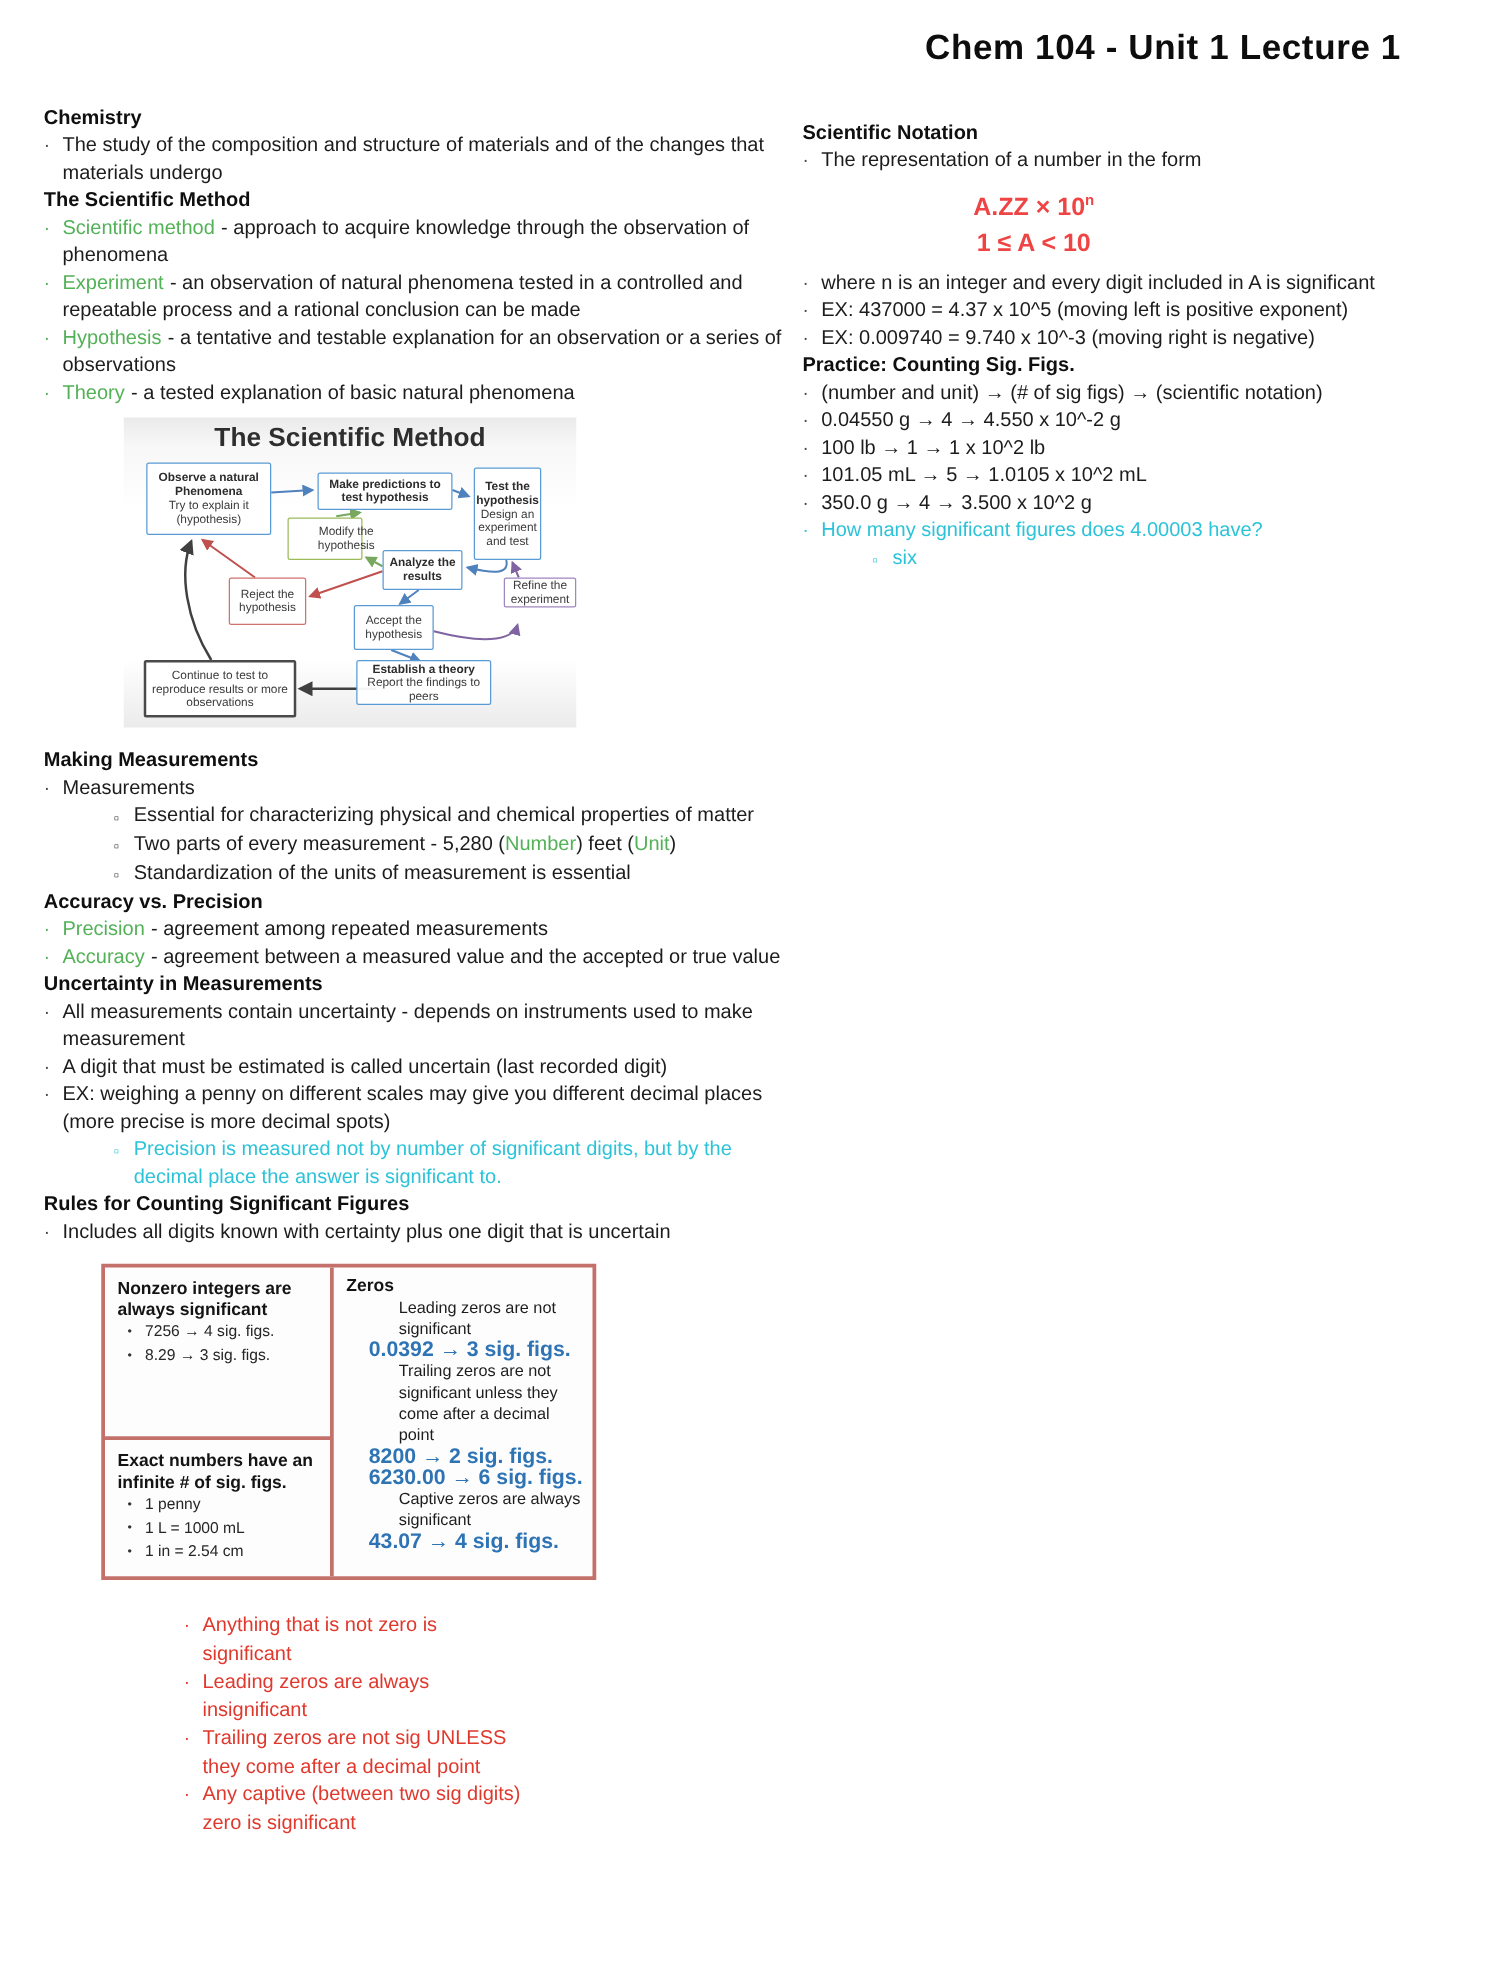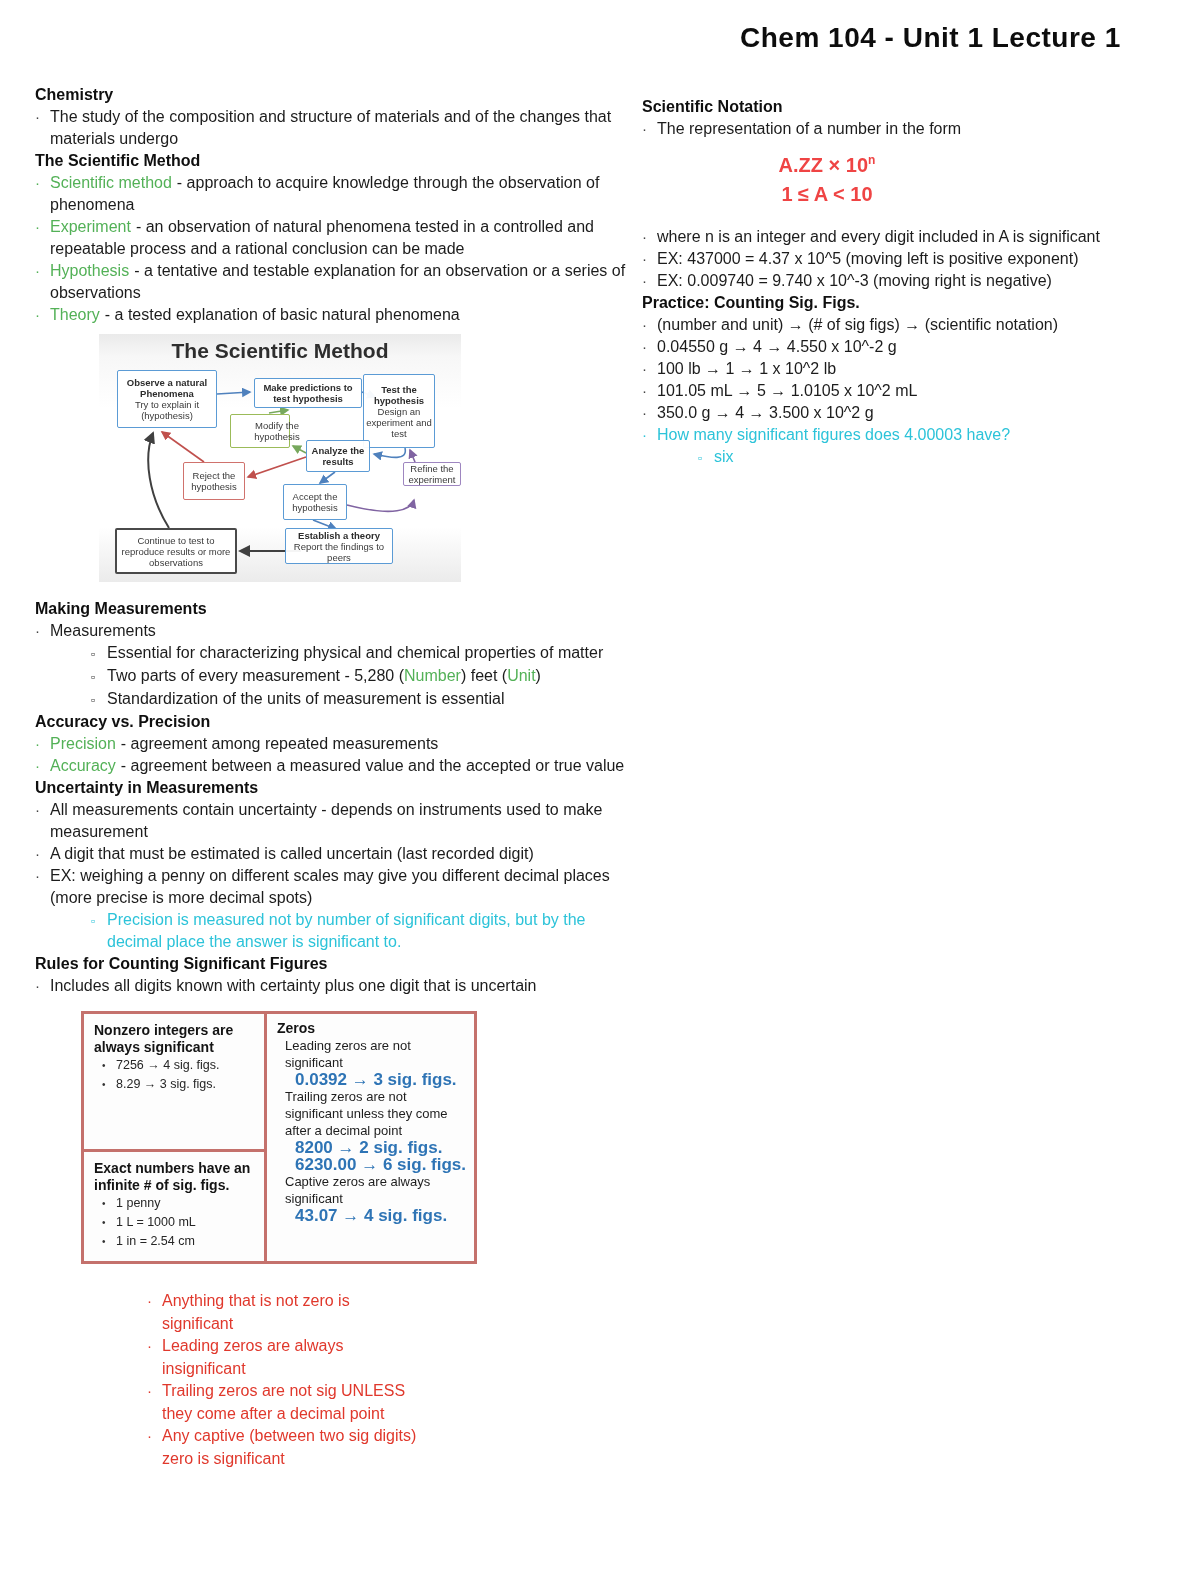--- a/index.html
+++ b/index.html
@@ -50,21 +50,21 @@
   
   .sigtable { display:flex; width:396px; margin:14px 0 0 46px; box-sizing:border-box;
     border:3px solid #c4716c; background:#fdfdfd; }
   .st-left { width:180px; flex:none; border-right:3px solid #c4716c; display:flex; flex-direction:column; }
   .st-cellA { border-bottom:3px solid #c4716c; padding:8px 6px 10px 10px; height:138px; box-sizing:border-box; }
   .st-cellB { padding:8px 6px 10px 10px; flex:1; }
   .st-right { flex:1; padding:6px 6px 8px 10px; }
   .st-title { font-size:14px; font-weight:bold; line-height:17px; color:#141414; }
   .st-li { display:flex; font-size:12.5px; line-height:18px; color:#262626; padding-left:8px; }
   .st-li .dot { flex:none; width:14px; font-size:10px; padding-top:1px; color:#333; }
-  .st-rule { font-size:13px; line-height:17px; color:#1d1d1d; padding-left:8px; }
+  .st-rule { font-size:13px; line-height:17px; color:#1d1d1d; padding-left:8px;margin-left:34px; }
   .st-blue { font-size:17px; line-height:17px; font-weight:bold; color:#2e74b5; padding-left:18px; }
 
   
   .redlist { margin:26px 0 0 112px; }
   .redlist .li { font-size:16px; line-height:22.5px; }
   .redlist .tx { max-width:262px; color:#e0382c; }
 
   
   .formula { width:370px; text-align:center; font-size:20px; font-weight:bold;
     color:#ef4444; line-height:29px; }
@@ -141,21 +141,21 @@
         <path d="M316,128 L311,116" stroke="#8064a2" stroke-width="1.6" fill="none" marker-end="url(#m-purple)"></path>
       </svg>
 
       <div class="fc-box bd-blue" style="left:18px;top:36px;width:100px;height:58px">
         <span class="b">Observe a natural Phenomena</span>
         <span>Try to explain it (hypothesis)</span>
       </div>
       <div class="fc-box bd-blue" style="left:155px;top:44px;width:108px;height:30px">
         <span class="b">Make predictions to test hypothesis</span>
       </div>
-      <div class="fc-box bd-blue" style="left:264px;top:40px;width:72px;height:74px">
+      <div class="fc-box bd-blue" style="left:280px;top:40px;width:54px;height:74px">
         <span class="b">Test the hypothesis</span>
         <span>Design an experiment and test</span>
       </div>
       <div class="fc-box bd-green" style="left:131px;top:80px;width:60px;height:34px">
         <span>Modify the hypothesis</span>
       </div>
       <div class="fc-box bd-blue" style="left:207px;top:106px;width:64px;height:32px">
         <span class="b">Analyze the results</span>
       </div>
       <div class="fc-box bd-red" style="left:84px;top:128px;width:62px;height:38px">
@@ -292,21 +292,21 @@
 
   <div class="col col-right">
 
     <div class="h">Scientific Notation</div>
     <div class="li">
       <span class="dot">·</span>
       <div class="tx">The representation of a number in the form</div>
     </div>
 
     <div class="formula" style="margin-top:6px"><span>A.ZZ × 10</span><sup>n</sup></div>
-    <div class="formula" style="margin-bottom:17px">1 ≤ A &lt; 10</div>
+    <div class="formula" style="margin-bottom:6px">1 ≤ A &lt; 10</div>
 
     <div class="li">
       <span class="dot">·</span>
       <div class="tx">where n is an integer and every digit included in A is significant</div>
     </div>
     <div class="li">
       <span class="dot">·</span>
       <div class="tx">EX: 437000 = 4.37 x 10^5 (moving left is positive exponent)</div>
     </div>
     <div class="li">

